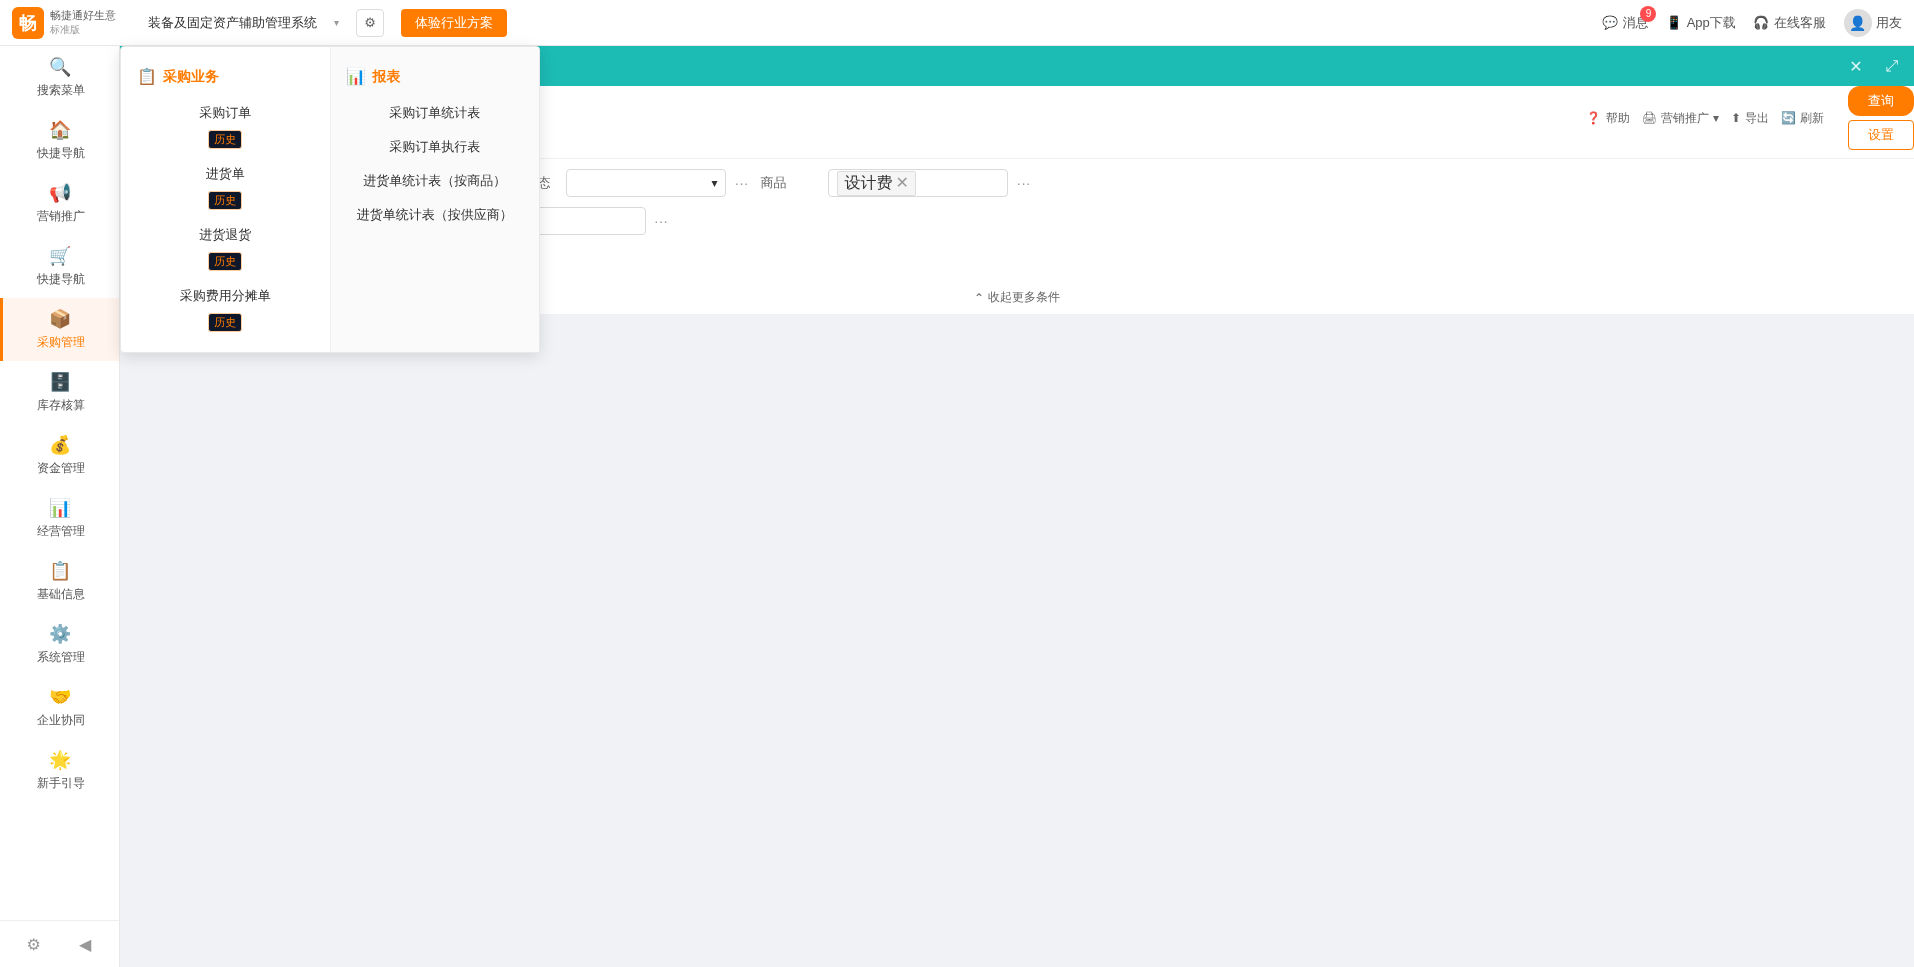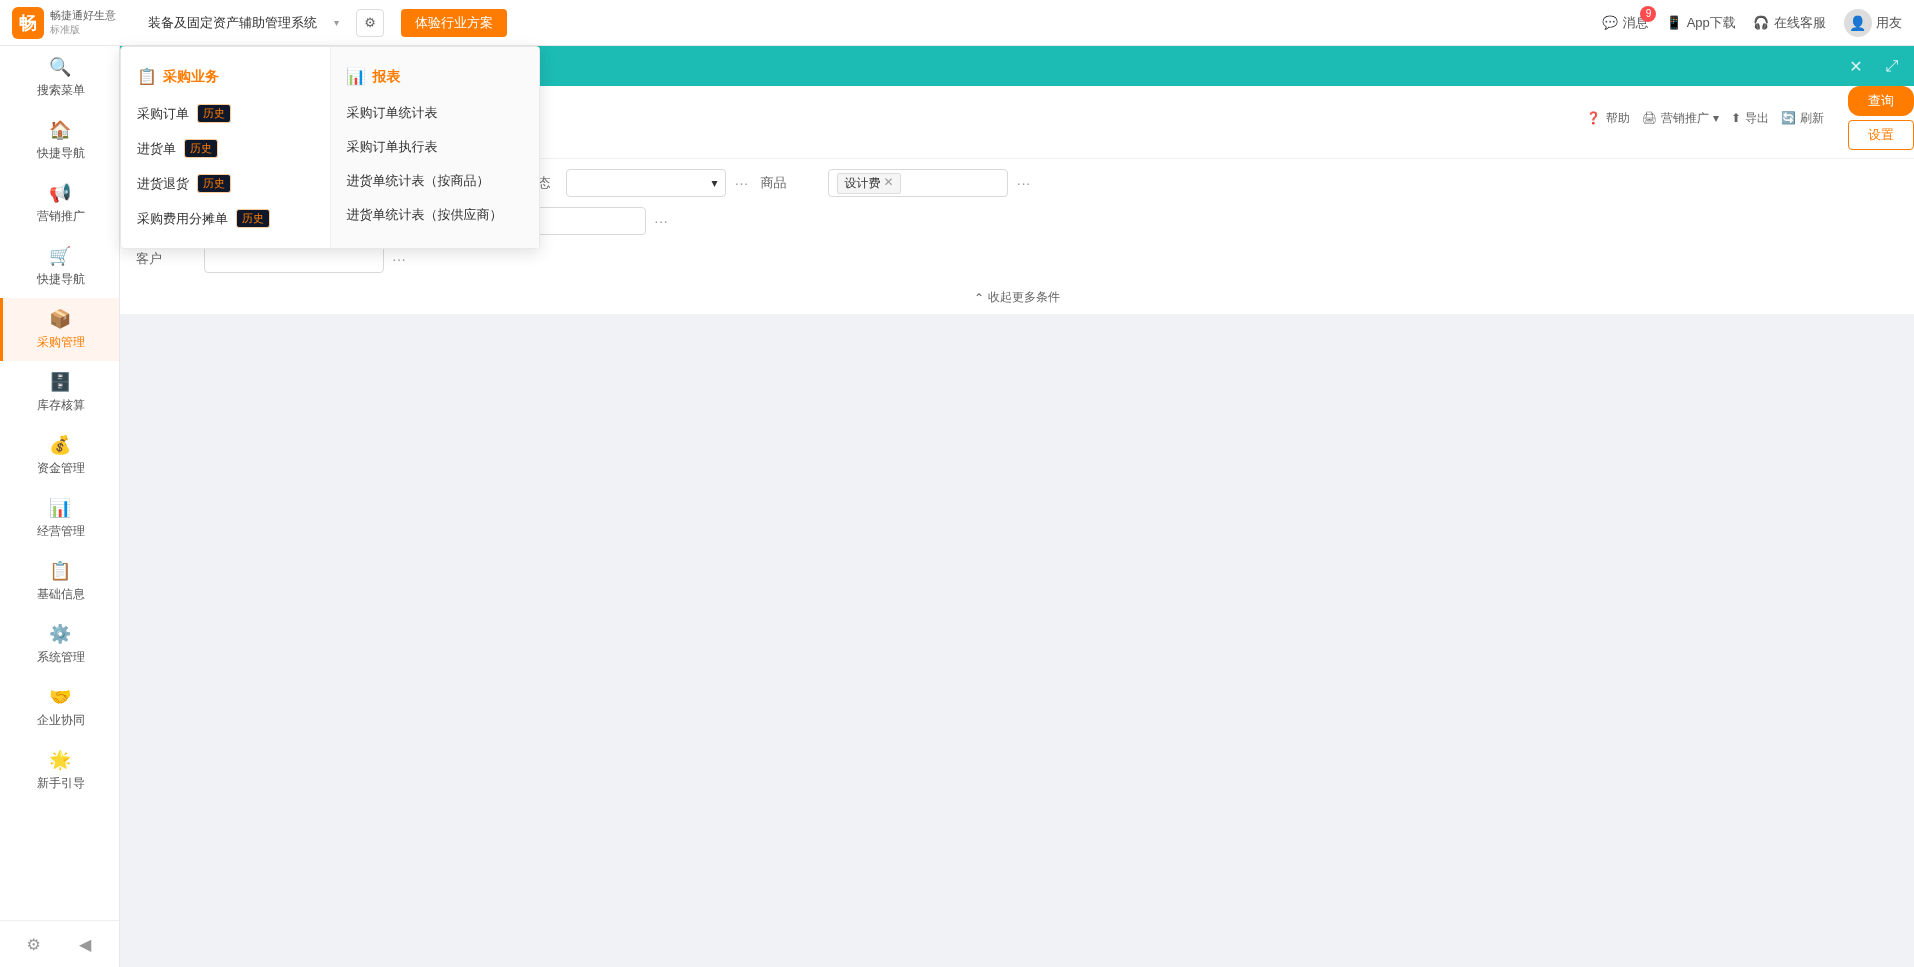--- a/index.html
+++ b/index.html
@@ -268,21 +268,21 @@
       gap: 4px;
       min-width: 180px;
       height: 28px;
     }
     .filter-input .tag {
       background: #f5f5f5;
       border: 1px solid #ddd;
       border-radius: 2px;
       padding: 1px 6px;
       display: flex; align-items: flex-start; gap: 3px;
-      font-size: 12px;
+      font-size: 16px;
     }
     .filter-input .tag .remove {
       color: #999; cursor: pointer;
     }
     .date-range {
       display: flex;
       align-items: center;
       gap: 4px;
       border: 1px solid #d9d9d9;
       border-radius: 4px;
@@ -378,20 +378,21 @@
       font-size: 16px;
     }
     .menu-item {
       display: flex;
       align-items: center;
       gap: 8px;
       padding: 8px 16px;
       cursor: pointer;
       font-size: 13px;
       color: #333;
+      flex-direction: column;
     }
     .menu-badge {
       background: #0f172a;
       color: #ff7c00;
       border: 1px solid #ffcc99;
       border-radius: 3px;
       padding: 1px 5px;
       font-size: 11px;
     }
 

